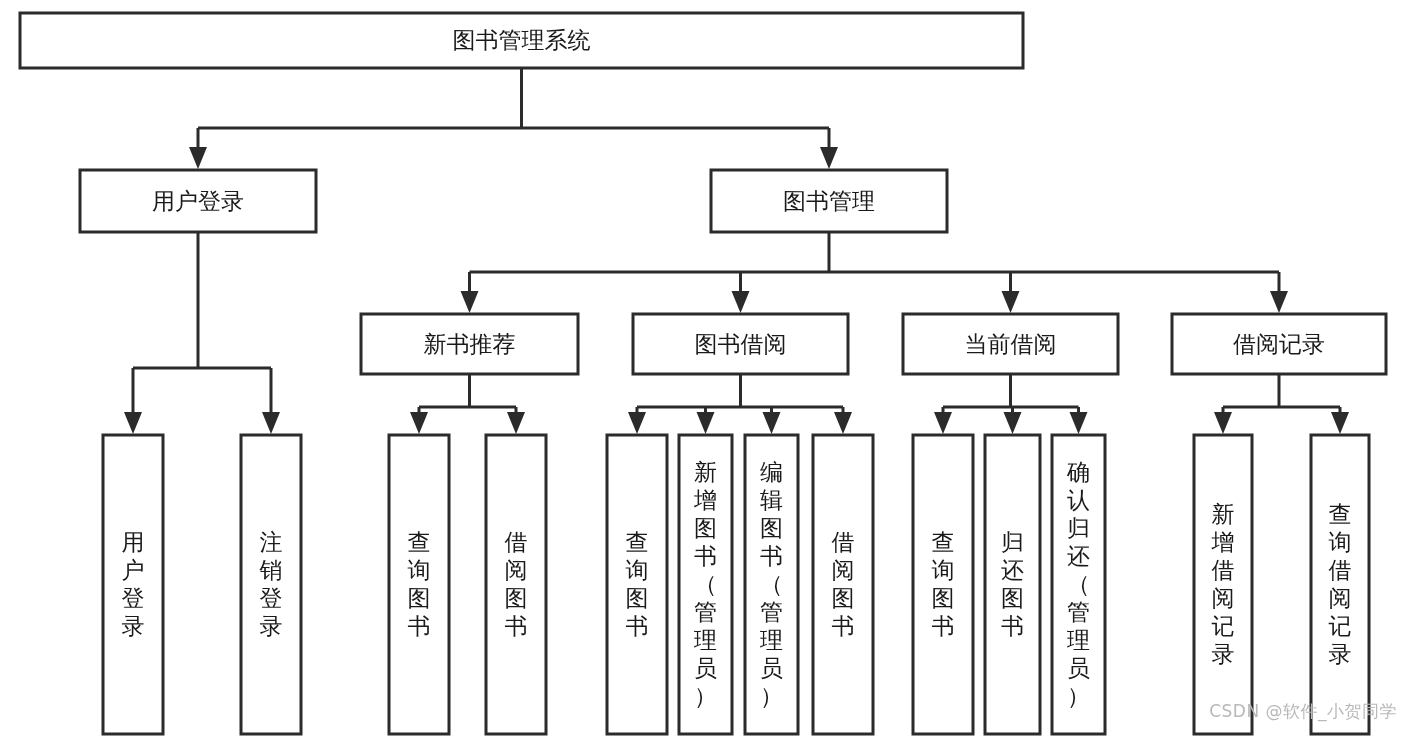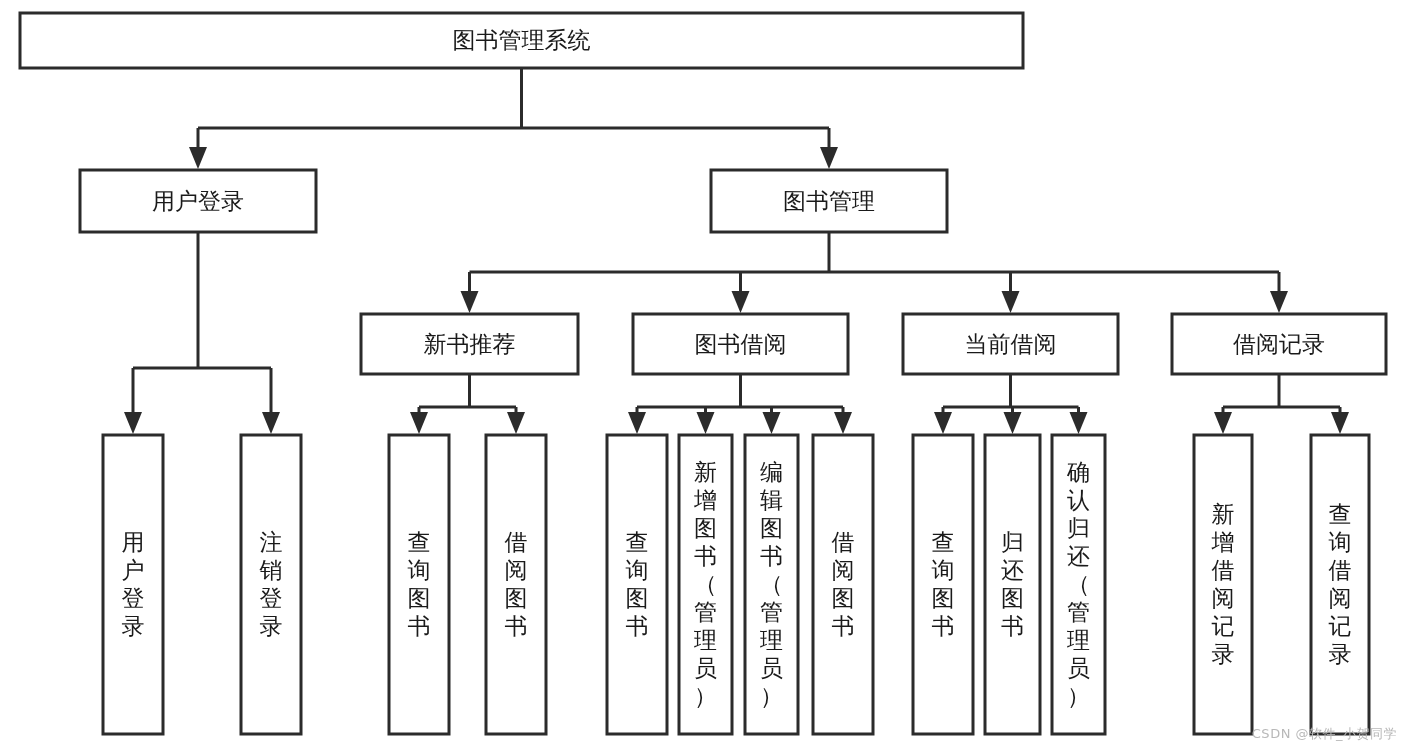--- a/index.html
+++ b/index.html
@@ -47,23 +47,23 @@
   }
   .node-label-v {
     font-family: "DejaVu Sans", "Liberation Sans", sans-serif;
     font-size: 23px;
     fill: #1a1a1a;
     text-anchor: middle;
   }
   .watermark {
     position: absolute;
     right: 8px;
-    bottom: 4px;
-    font-family: "DejaVu Sans", "Liberation Sans", sans-serif;
-    font-size: 13px;
+    bottom: 24px;
+    font-family: "DejaVu Sans", "Liberation Sans", sans-serif;
+    font-size: 17px;
     color: #b8b8b8;
     white-space: nowrap;
     letter-spacing: 0.5px;
   }
 </style>
 </head>
 <body>
 
 <div id="diagram-root">
   <svg id="diagram-svg" width="1405" height="747" viewBox="0 0 1405 747">

